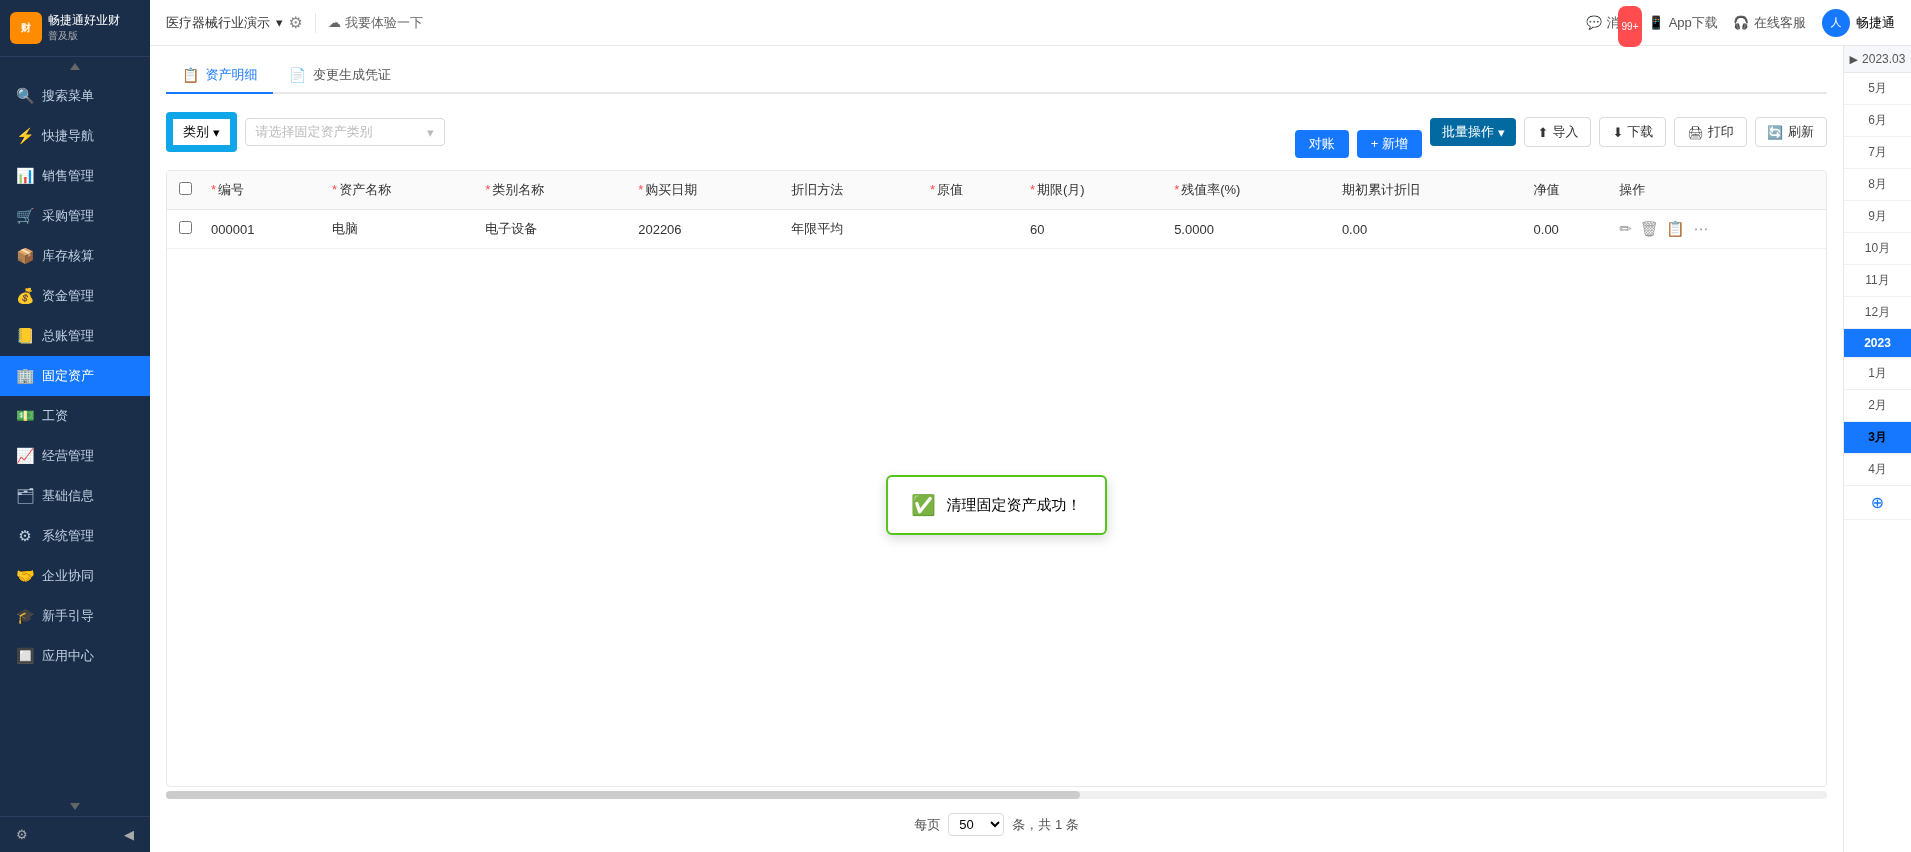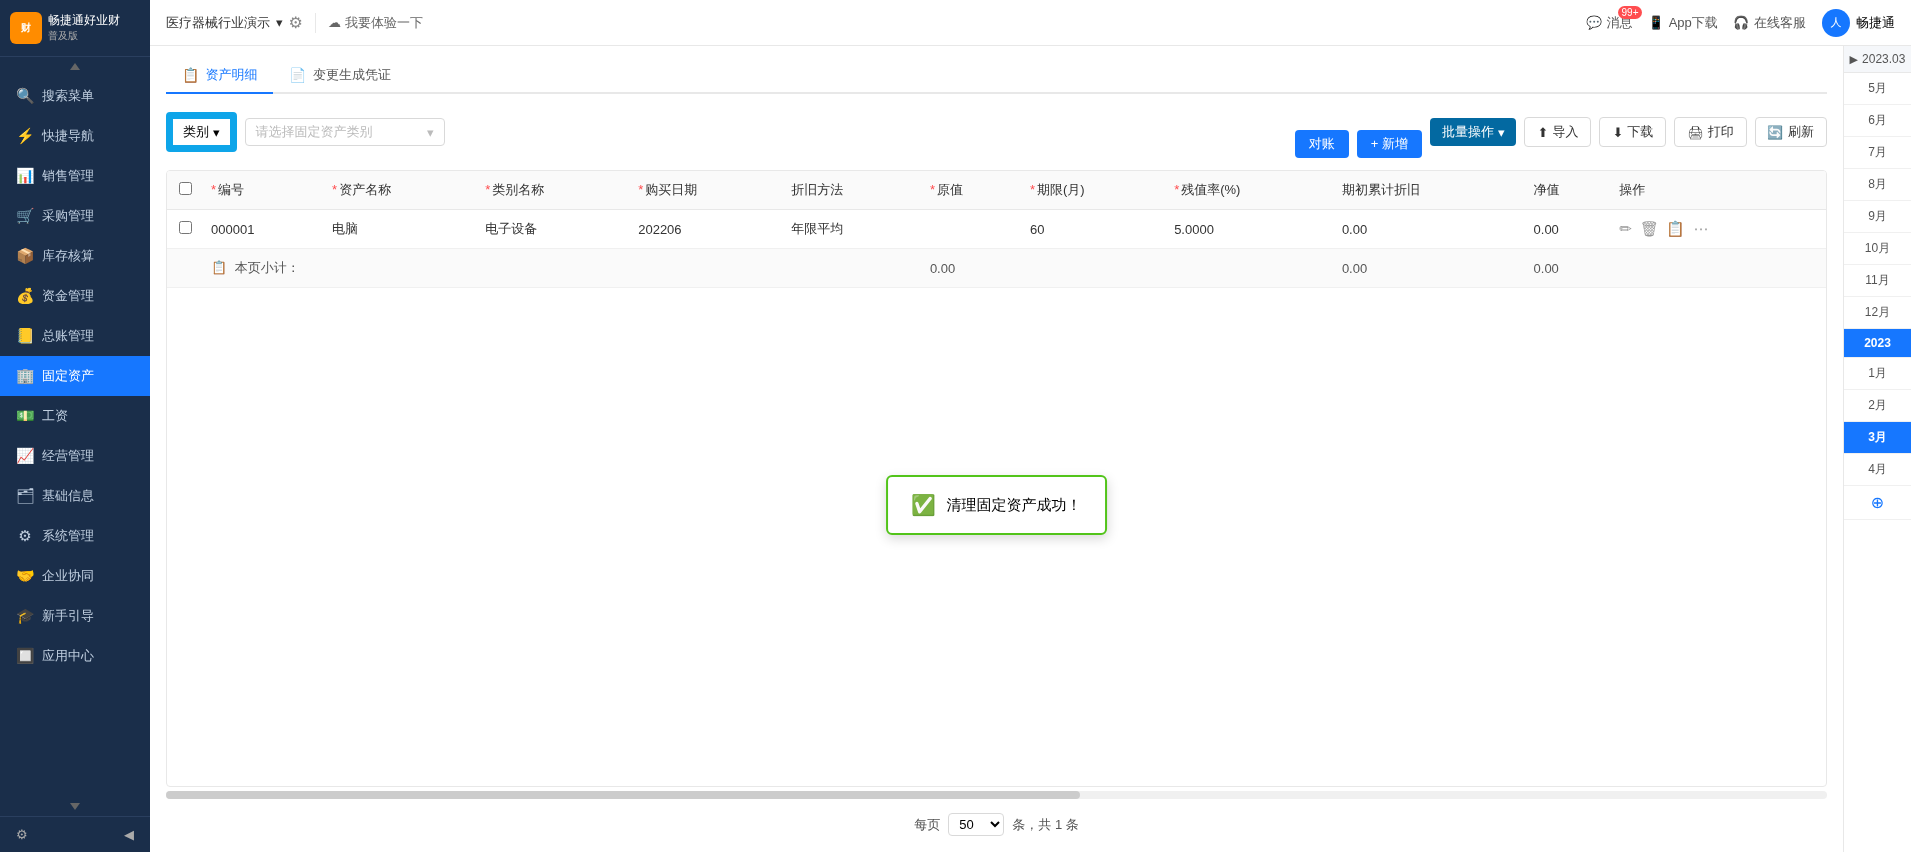--- a/index.html
+++ b/index.html
@@ -88,21 +88,21 @@
       display: flex; align-items: center; gap: 16px;
     }
     .header-btn {
       display: flex; align-items: center; gap: 4px;
       font-size: 13px; color: #555; cursor: pointer; position: relative;
     }
     .badge {
       background: #ff4d4f;
       color: #fff;
       font-size: 10px;
-      padding: 1px 4px;
+      padding: 15px 4px;
       border-radius: 8px;
       position: absolute;
       top: -8px; right: -10px;
     }
     .user-info { display: flex; align-items: center; gap: 6px; cursor: pointer; }
     .user-avatar { width: 28px; height: 28px; border-radius: 50%; background: #1677ff; display: flex; align-items: center; justify-content: center; color: #fff; font-size: 11px; }
 
     
     .tab-bar {
       background: #f5f7fa;
@@ -532,33 +532,20 @@
                 <td><span>0.00</span></td>
                 <td>
                   <div class="action-icons">
                     <span class="action-icon">✏</span>
                     <span class="action-icon">🗑</span>
                     <span class="action-icon">📋</span>
                     <span class="action-icon">⋯</span>
                   </div>
                 </td>
               </tr>
-              <tr class="subtotal-row">
-                <td></td>
-                <td colspan="5">
-                  <span class="subtotal-icon">📋</span>
-                  <span>本页小计：</span>
-                </td>
-                <td><span>0.00</span></td>
-                <td></td>
-                <td></td>
-                <td><span>0.00</span></td>
-                <td><span>0.00</span></td>
-                <td></td>
-              </tr>
             </tbody>
           </table>
         </div>
 
         <div class="notification-popup">
           <span class="notif-icon">✅</span>
           <span>清理固定资产成功！</span>
         </div>
 
         <div class="h-scrollbar">
@@ -588,19 +575,19 @@
         <div class="rp-item">6月</div>
         <div class="rp-item">7月</div>
         <div class="rp-item">8月</div>
         <div class="rp-item">9月</div>
         <div class="rp-item">10月</div>
         <div class="rp-item">11月</div>
         <div class="rp-item">12月</div>
         <div class="rp-item active-year">2023</div>
         <div class="rp-item">1月</div>
         <div class="rp-item">2月</div>
-        <div class="rp-item" style="background:#1677ff;color:#ffffff;font-weight:bold;display:flex;align-items:center;justify-content:center;">3月</div>
+        <div class="rp-item" style="background:#1677ff;color:#000000;font-weight:bold;display:flex;align-items:center;justify-content:center;">3月</div>
         <div class="rp-item">4月</div>
         <div class="rp-item" style="color:#1677ff;font-size:16px;">⊕</div>
       </div>
     </div>
   </div>
 </div>
 
 </body></html>

